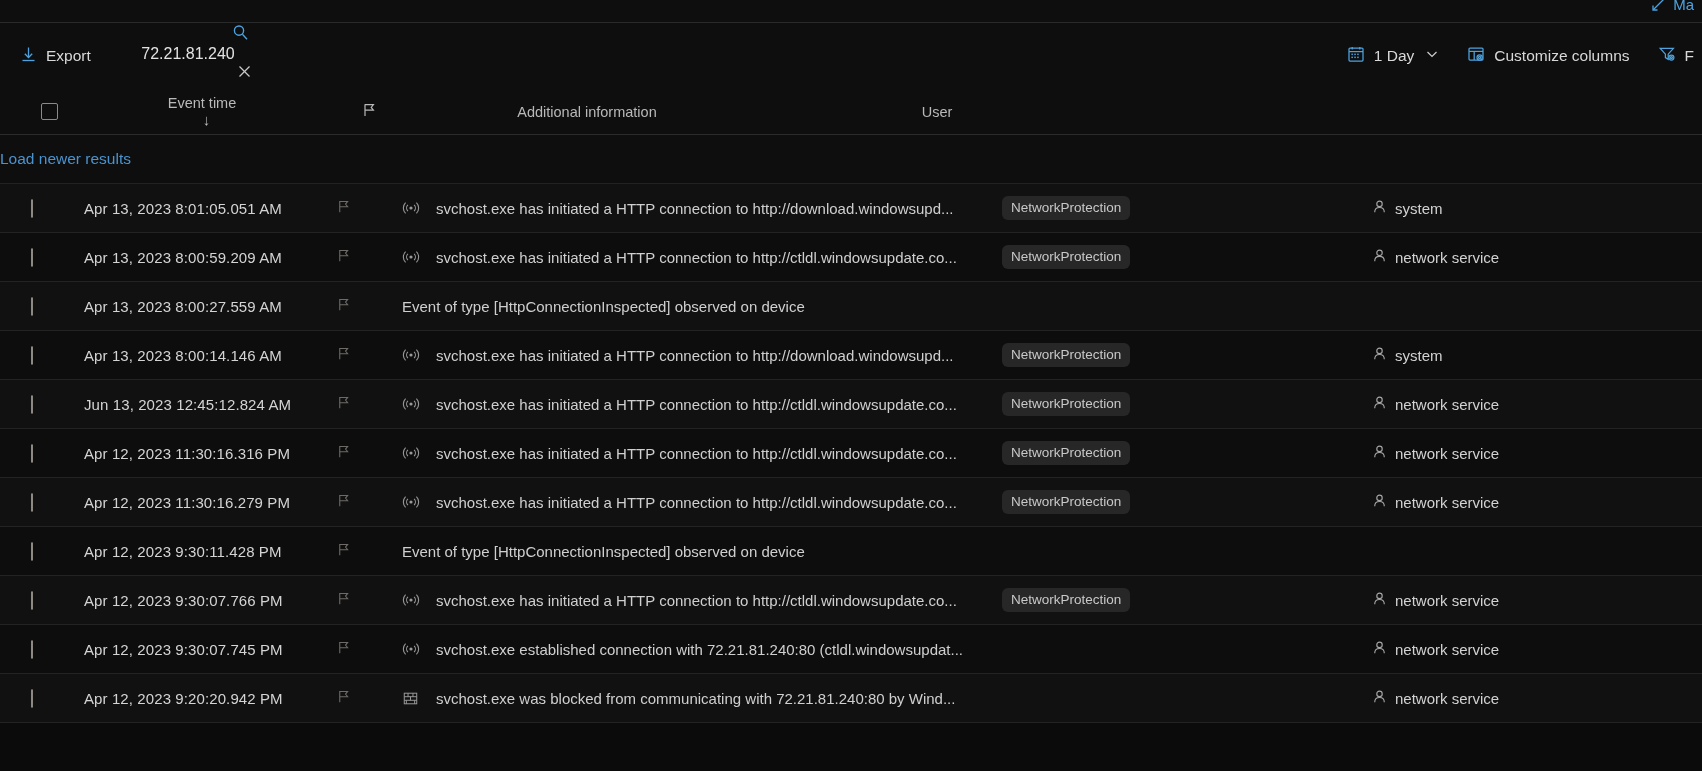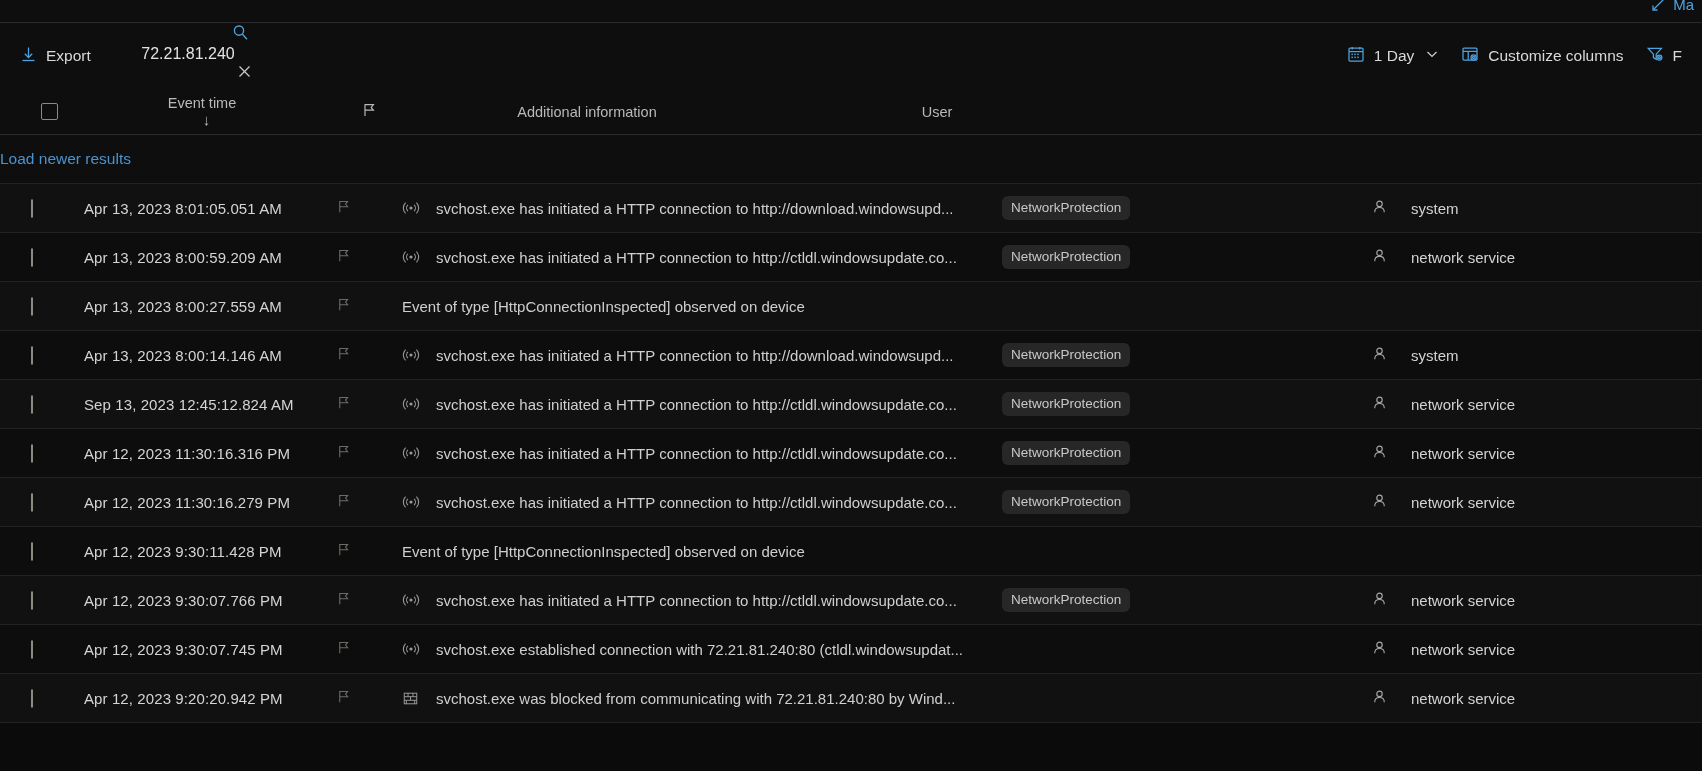--- a/index.html
+++ b/index.html
@@ -84,26 +84,26 @@
   .search-input::placeholder { color: #7a7a7a; }
   .search-clear {
     color: #c9c9c9;
     cursor: pointer;
     padding: 0 4px;
     display: block;
   }
 
   .tb-right {
     position: absolute;
-    right: 16px;
+    right: 4px;
     top: 0;
     height: 66px;
     display: flex;
     align-items: center;
-    gap: 0;
+    gap: 6px;
     padding-right: 0;
   }
   .tb-item {
     display: flex;
     align-items: center;
     gap: 9px;
     font-size: 15.5px;
     color: #d9d9d9;
     cursor: pointer;
     padding: 8px 11px;
@@ -195,21 +195,21 @@
     display: inline-block;
     background: #272727;
     color: #c8c8c8;
     font-size: 13.5px;
     padding: 4px 9px;
     border-radius: 6px;
     line-height: 1.15;
     white-space: nowrap;
   }
 
-  .user-cell { display: flex; align-items: center; gap: 24px; }
+  .user-cell { display: flex; align-items: center; gap: 8px; }
   .user-ic { color: #a7a7a7; display: block; }
   .user-txt { font-size: 15px; color: #d2d2d2; }
 
   .hide { visibility: hidden; }
 </style>
 </head>
 <body>
 
 <div class="top-strip">
   <div class="maximize-link">
@@ -493,21 +493,21 @@
       </span>
       <span class="user-txt">system</span>
     </div>
   </div>
 
   <div class="row">
     <div class="cell col-chk">
       <span class="chk"></span>
     </div>
     <div class="cell col-time">
-      <span class="time-txt">Sep 13, 2023 12:45:12.824 AM</span>
+      <span class="time-txt">Jun 13, 2023 12:45:12.824 AM</span>
     </div>
     <div class="cell col-flag">
       <span class="flag-ic">
         <svg width="15" height="15" viewBox="0 0 16 16" fill="none" stroke="currentColor" stroke-width="1.15">
           <path d="M4 2.2 L4 14"></path>
           <path d="M4 2.6 L12.4 2.6 L10.2 5.4 L12.4 8.2 L4 8.2"></path>
         </svg>
       </span>
     </div>
     <div class="cell col-event ev-cell">

